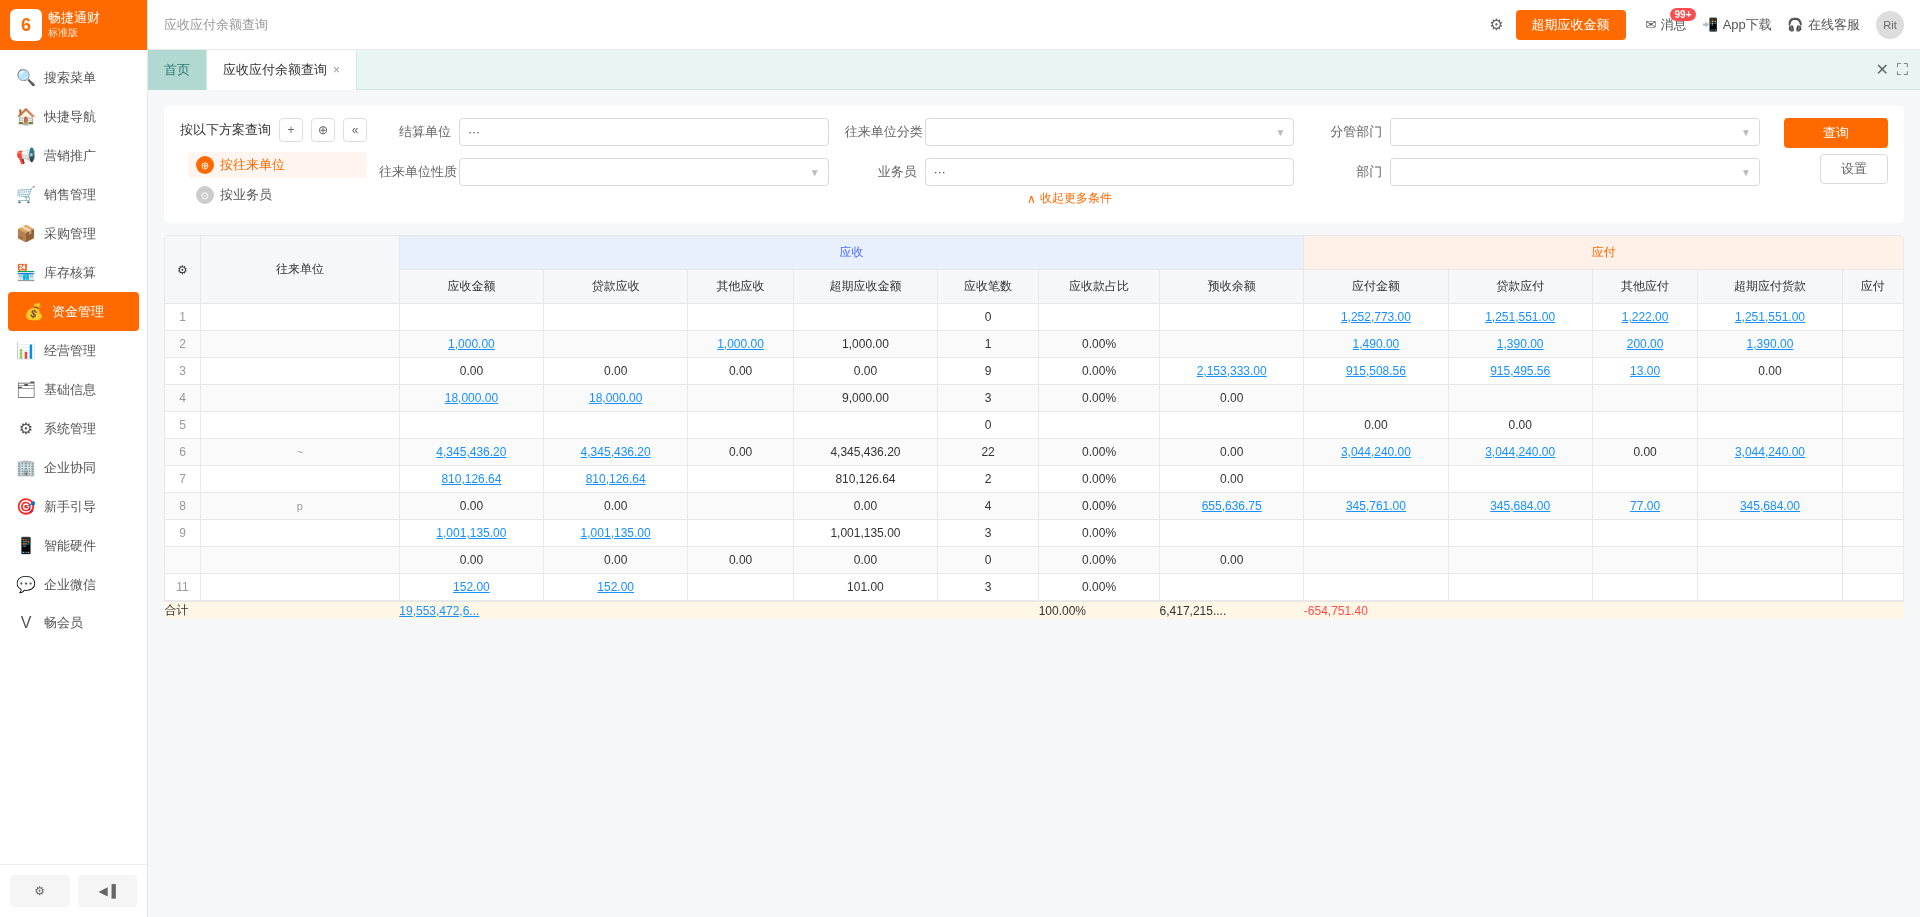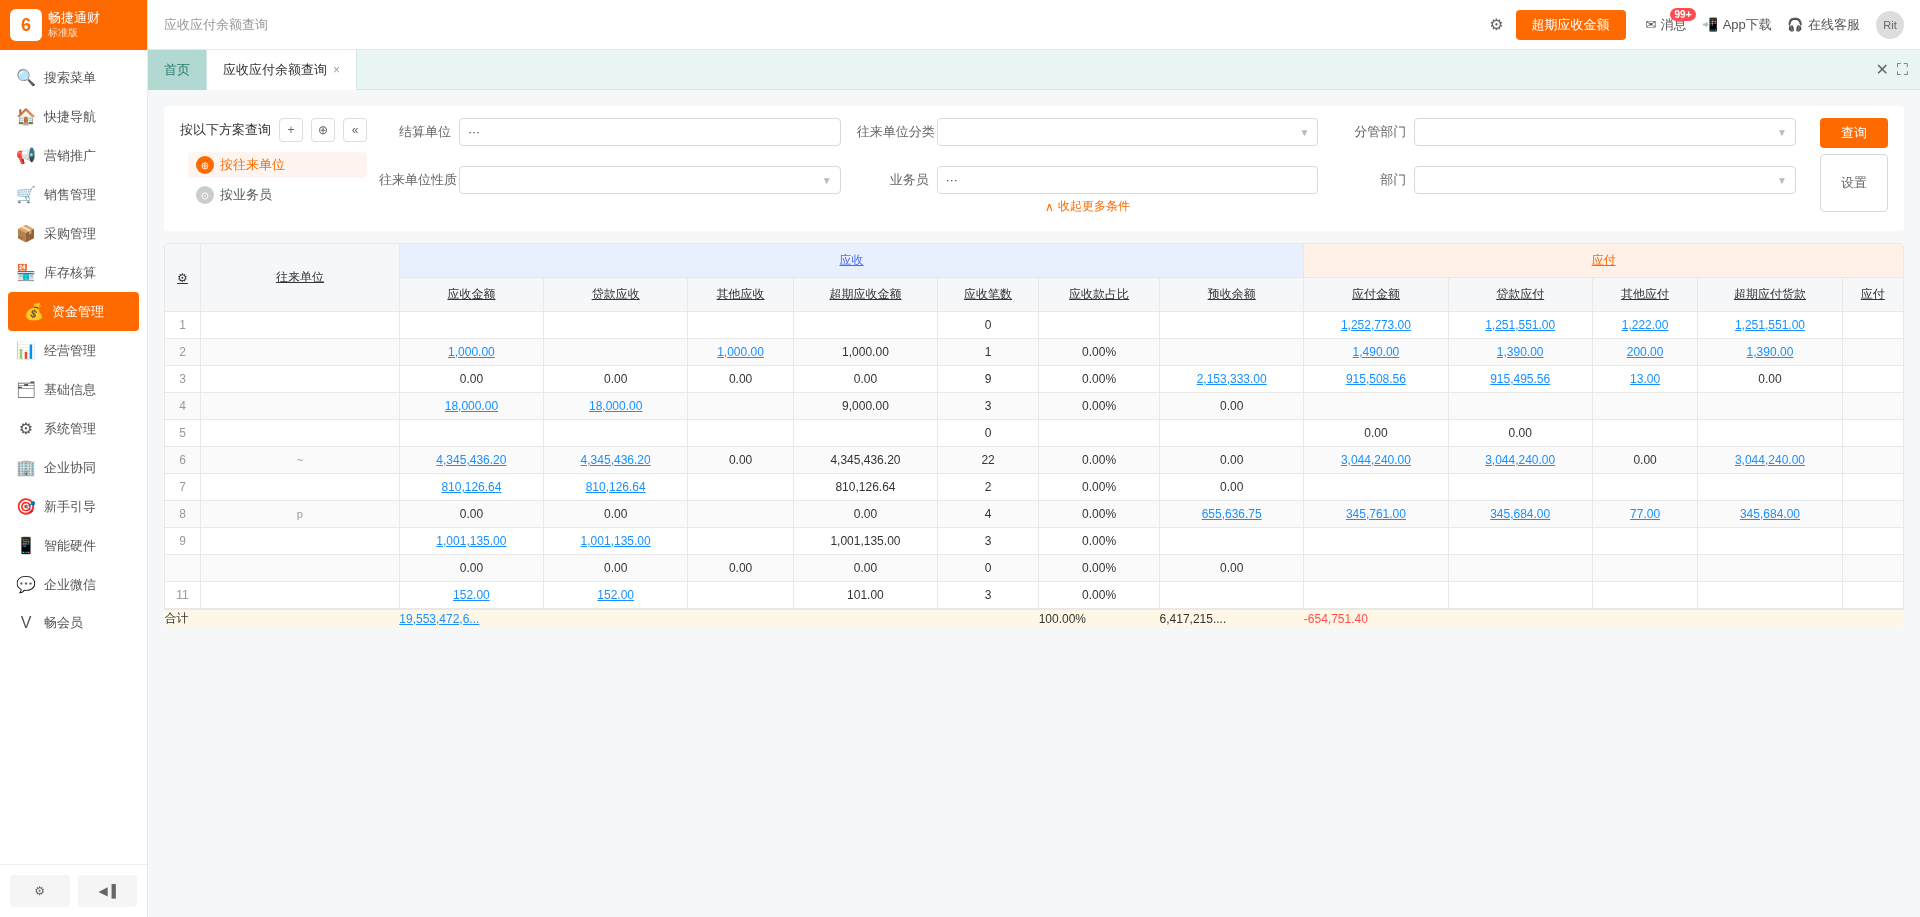--- a/index.html
+++ b/index.html
@@ -74,43 +74,43 @@
     .filter-header { display: flex; align-items: center; gap: 8px; margin-bottom: 10px; }
     .filter-header-label { font-size: 13px; color: #333; }
     .filter-icon-btn { width: 24px; height: 24px; border: 1px solid #ddd; border-radius: 4px; display: flex; align-items: center; justify-content: center; cursor: pointer; font-size: 12px; color: #666; }
     .filter-label { color: #666; font-size: 13px; white-space: nowrap; width: 80px; text-align: right; padding-right: 8px; }
     .filter-select { display: flex; align-items: center; justify-content: space-between; }
     .collapse-btn { display: flex; align-items: center; gap: 4px; color: #ff6a00; font-size: 12px; cursor: pointer; justify-content: center; padding: 4px 0; }
 
     
     .query-btn-area { display: flex; flex-direction: column; gap: 6px; margin-left: 12px; }
     .btn-query { background: #ff6a00; color: #fff; border: none; border-radius: 4px; padding: 6px 20px; font-size: 13px; cursor: pointer; }
-    .btn-set { background: #fff; color: #666; border: 1px solid #d9d9d9; border-radius: 4px; padding: 19px 20px; font-size: 13px; cursor: pointer; }
+    .btn-set { background: #fff; color: #666; border: 1px solid #d9d9d9; border-radius: 4px; padding: 5px 20px; font-size: 13px; cursor: pointer; margin-left: 36px; }
     .filter-options { display: flex; flex-direction: column; gap: 4px; margin-left: 8px; }
     .filter-option { display: flex; align-items: center; gap: 6px; padding: 4px 8px; cursor: pointer; border-radius: 4px; font-size: 13px; color: #555; }
     .filter-option.active { background: #fff5f0; color: #ff6a00; }
     .filter-option-icon { width: 18px; height: 18px; border-radius: 50%; display: flex; align-items: center; justify-content: center; font-size: 10px; }
     .filter-option-icon.orange { background: #ff6a00; color: #fff; }
     .filter-option-icon.gray { background: #ccc; color: #fff; }
 
     
     .data-table-wrap { background: #fff; border-radius: 4px; overflow: auto; }
     table { width: 100%; border-collapse: collapse; font-size: 12px; }
     thead tr th {
-      background: #f5f7f9; border: 1px solid #e8e8e8; padding: 8px 6px; text-align: center; font-weight: 500; color: #333; white-space: nowrap; text-decoration: underline;
+      background: #f5f7f9; border: 1px solid #e8e8e8; padding: 8px 6px; text-align: center; font-weight: 500; color: #333; white-space: nowrap;
     }
     tbody tr td {
       border: 1px solid #e8e8e8; padding: 6px 8px; text-align: center; color: #333; white-space: nowrap;
     }
     tbody tr:nth-child(even) td { background: #fafafa; }
     .cell-link { color: #1890ff; text-decoration: underline; cursor: pointer; }
     .row-num { color: #999; }
     .tfoot-row td { background: #fff7e6; font-weight: 500; border-top: 2px solid #e8e8e8; }
     .tfoot-row td.negative { color: #ff4d4f; }
-    .filter-grid { display: grid; grid-template-columns: 1fr 1fr 1fr; gap: 20px 16px; }
+    .filter-grid { display: grid; grid-template-columns: 1fr 1fr 1fr; gap: 12px 16px; }
     .filter-grid-item { display: flex; align-items: center; }
     .filter-input-box { flex: 1; height: 28px; border: 1px solid #d9d9d9; border-radius: 4px; padding: 0 8px; font-size: 12px; display: flex; align-items: center; justify-content: space-between; color: #333; cursor: pointer; background: #fff; }
     .filter-input-box .arrow { color: #bbb; font-size: 10px; }
   </style>
 </head>
 <body>
 
 <div class="sidebar">
   <div class="sidebar-logo">
     <div class="sidebar-logo-icon">6</div>

